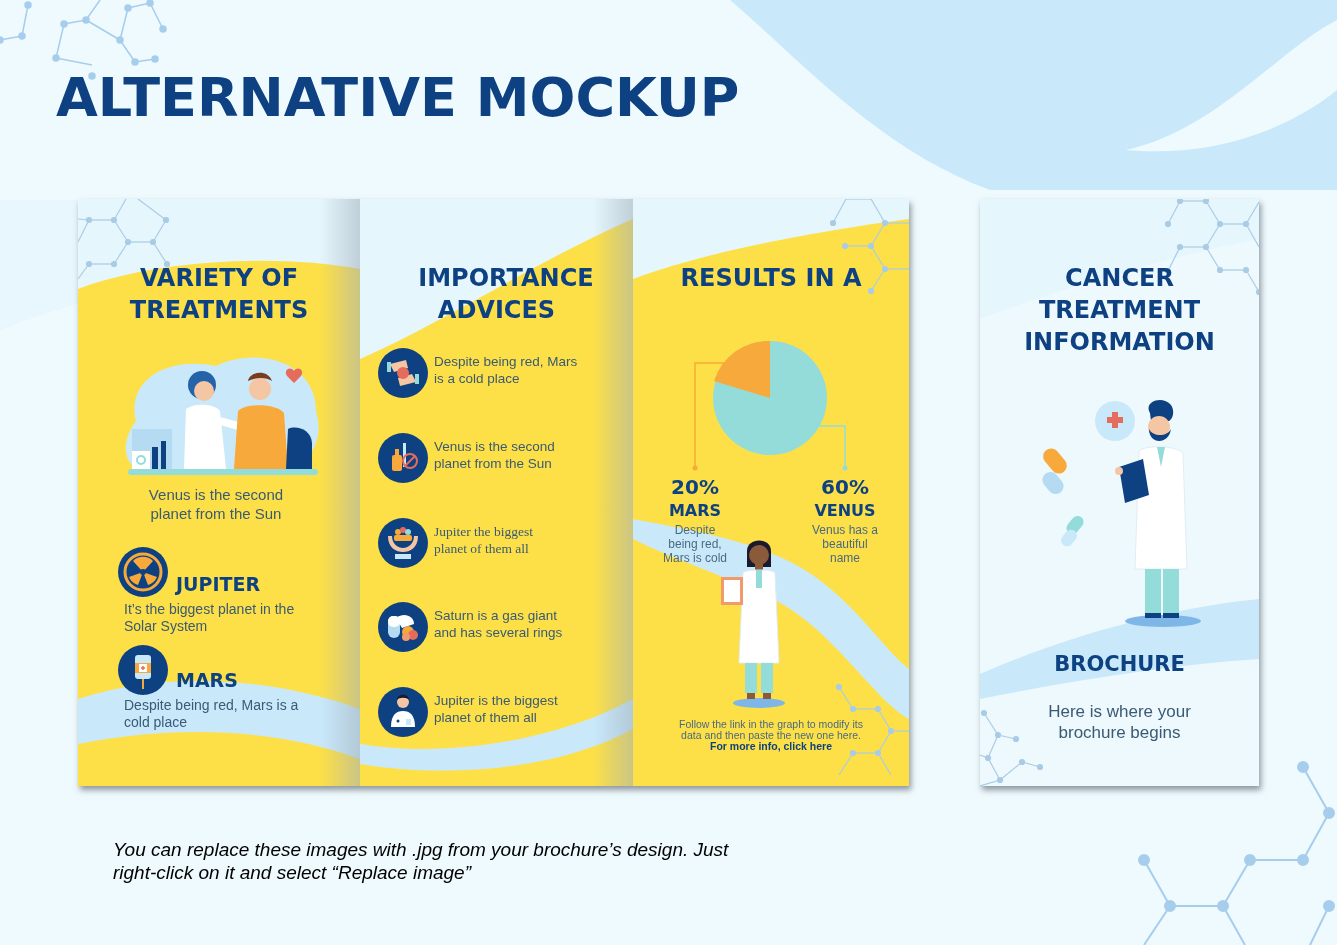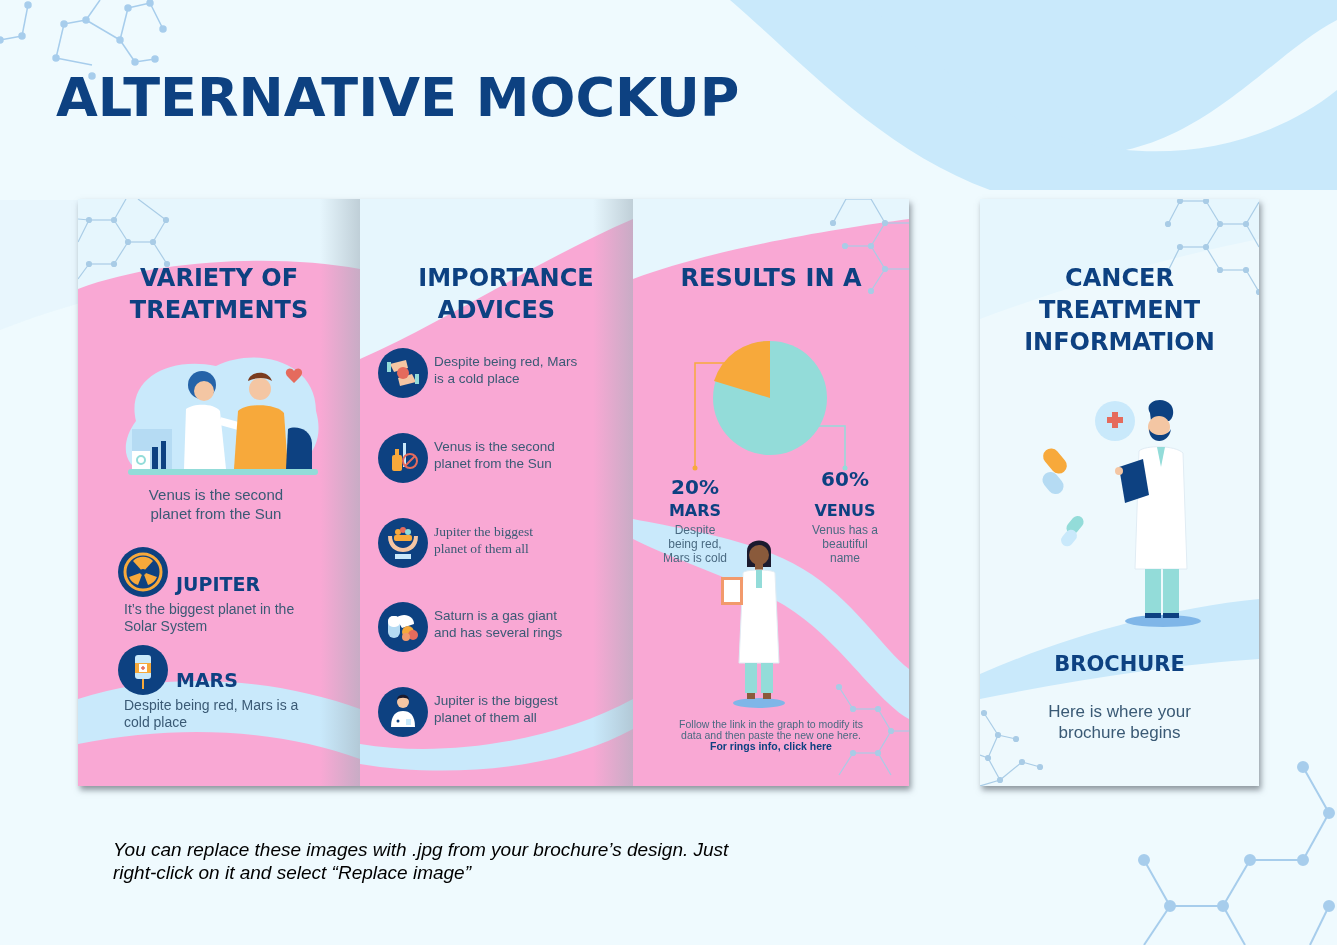--- a/index.html
+++ b/index.html
@@ -18,21 +18,21 @@
     position: absolute; left: 113px; top: 838px; z-index: 2;
     font-size: 19px; line-height: 23px; color: #000000; width: 720px; font-style: italic;
   }
   .brochure {
     position: absolute; left: 78px; top: 199px; width: 831px; height: 587px;
     z-index: 2; box-shadow: 2px 4px 6px rgba(60,70,80,0.55);
     display: flex;
   }
   .panel {
     position: relative; height: 100%; overflow: hidden;
-    background: #f9a8d4;
+    background: #fde047;
   }
   .panel-1 { width: 282px; }
   .panel-2 { width: 273px; }
   .panel-3 { width: 276px; }
   .fold-shadow {
     position: absolute; top: 0; right: 0; width: 40px; height: 100%;
     background: linear-gradient(to right, rgba(200,215,225,0), rgba(160,175,185,0.55));
     z-index: 5; pointer-events: none;
   }
   .cover {
@@ -364,21 +364,21 @@
       <circle cx="212" cy="134" r="2.5" fill="#93dcd9"></circle>
     </svg>
 
     <div class="stat-pct" style="left:22px;width:80px;top:276px;">20%</div>
     <div class="stat-name" style="left:22px;width:80px;top:302px;">MARS</div>
     <div class="stat-desc" style="left:22px;width:80px;top:324px;">
       <div>Despite</div>
       <div>being red,</div>
       <div>Mars is cold</div>
     </div>
-    <div class="stat-pct" style="left:167px;width:90px;top:268px;">60%</div>
+    <div class="stat-pct" style="left:167px;width:90px;top:276px;">60%</div>
     <div class="stat-name" style="left:167px;width:90px;top:302px;">VENUS</div>
     <div class="stat-desc" style="left:167px;width:90px;top:324px;">
       <div>Venus has a</div>
       <div>beautiful</div>
       <div>name</div>
     </div>
 
     <svg style="position:absolute;left:86px;top:338px;z-index:2;" width="90" height="175" viewBox="0 0 90 175">
       <path d="M28 14 C28 0 52 0 52 14 L52 30 L28 30 Z" fill="#1a1a2e"></path>
       <circle cx="40" cy="18" r="10" fill="#8a5a3b"></circle>
@@ -390,21 +390,21 @@
       <rect x="26" y="126" width="12" height="30" fill="#93dcd9"></rect>
       <rect x="42" y="126" width="12" height="30" fill="#93dcd9"></rect>
       <ellipse cx="40" cy="166" rx="26" ry="5" fill="#7fb6e8"></ellipse>
       <rect x="28" y="156" width="8" height="6" fill="#8a5a3b"></rect>
       <rect x="44" y="156" width="8" height="6" fill="#8a5a3b"></rect>
     </svg>
 
     <div class="follow">
       <div>Follow the link in the graph to modify its</div>
       <div>data and then paste the new one here.</div>
-      <span class="follow-link">For rings info, click here</span>
+      <span class="follow-link">For more info, click here</span>
     </div>
   </div>
 </div>
 
 <div class="cover">
   <svg class="panel-svg" viewBox="0 0 279 587">
     <path d="M0 120 C80 90 180 60 279 40 L279 0 L0 0 Z" fill="#e6f6fd"></path>
     <path d="M0 475 C80 440 180 410 279 400 L279 460 C200 465 100 480 0 500 Z" fill="#c9e9fb"></path>
     <g stroke="#a9cce6" stroke-width="1.2" fill="#a9cce6">
       <line x1="200" y1="2" x2="226" y2="2"></line>

